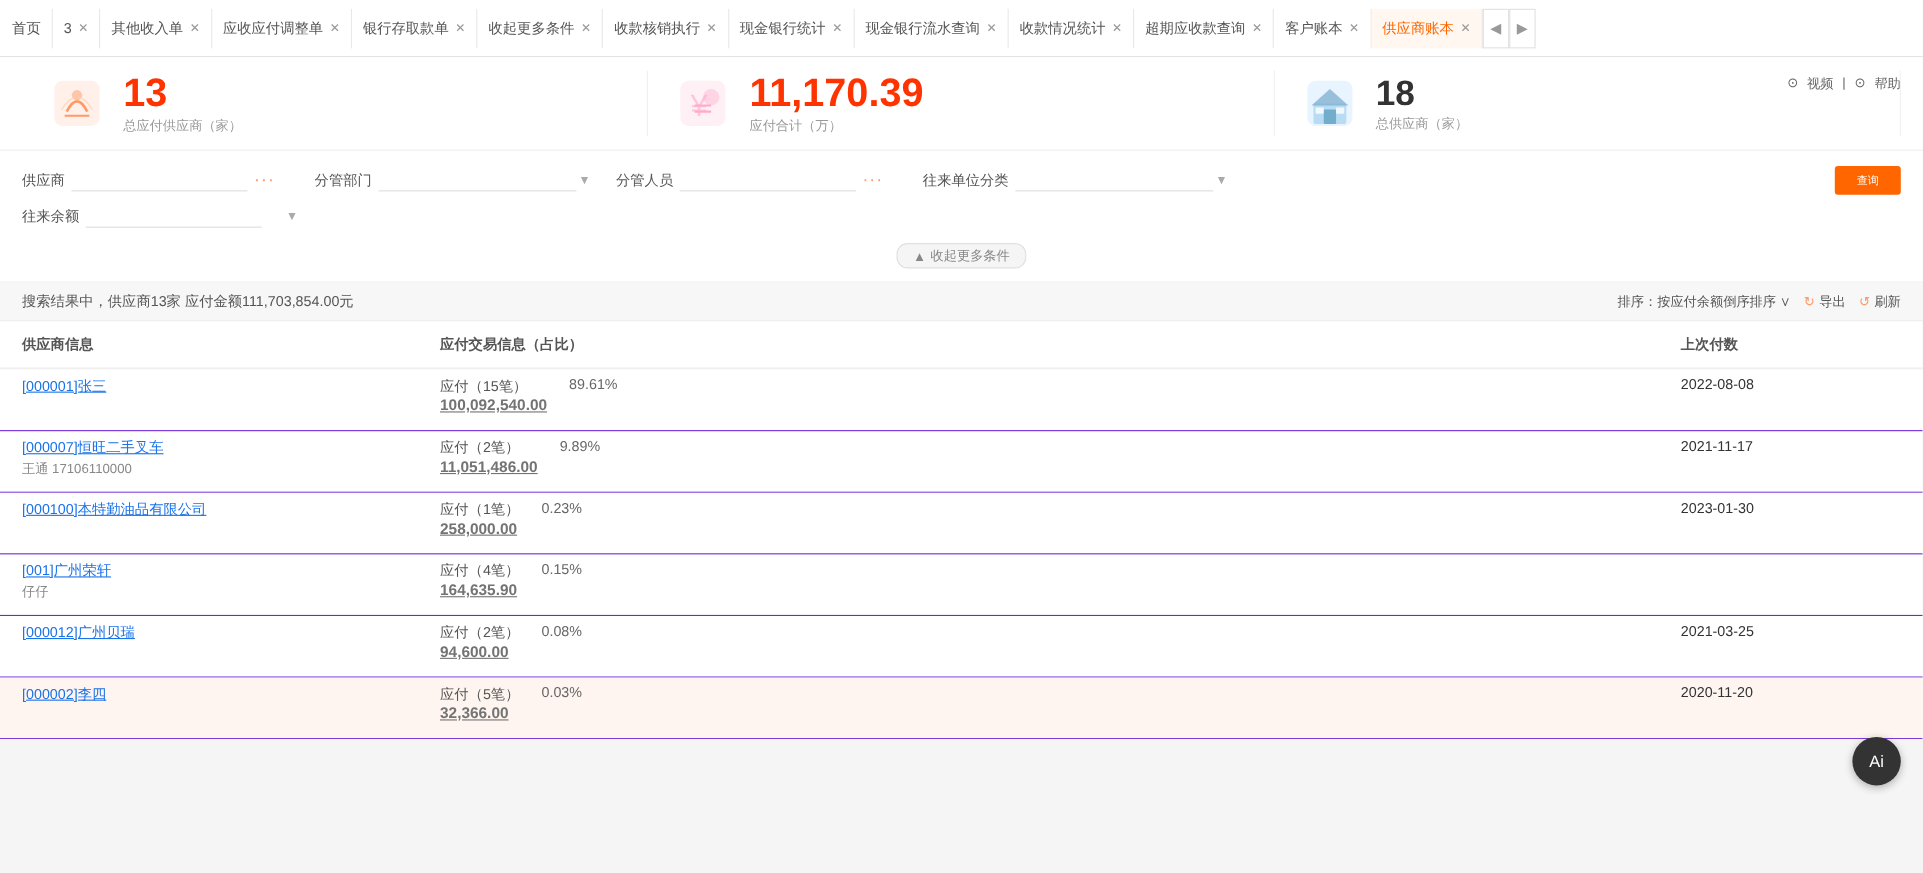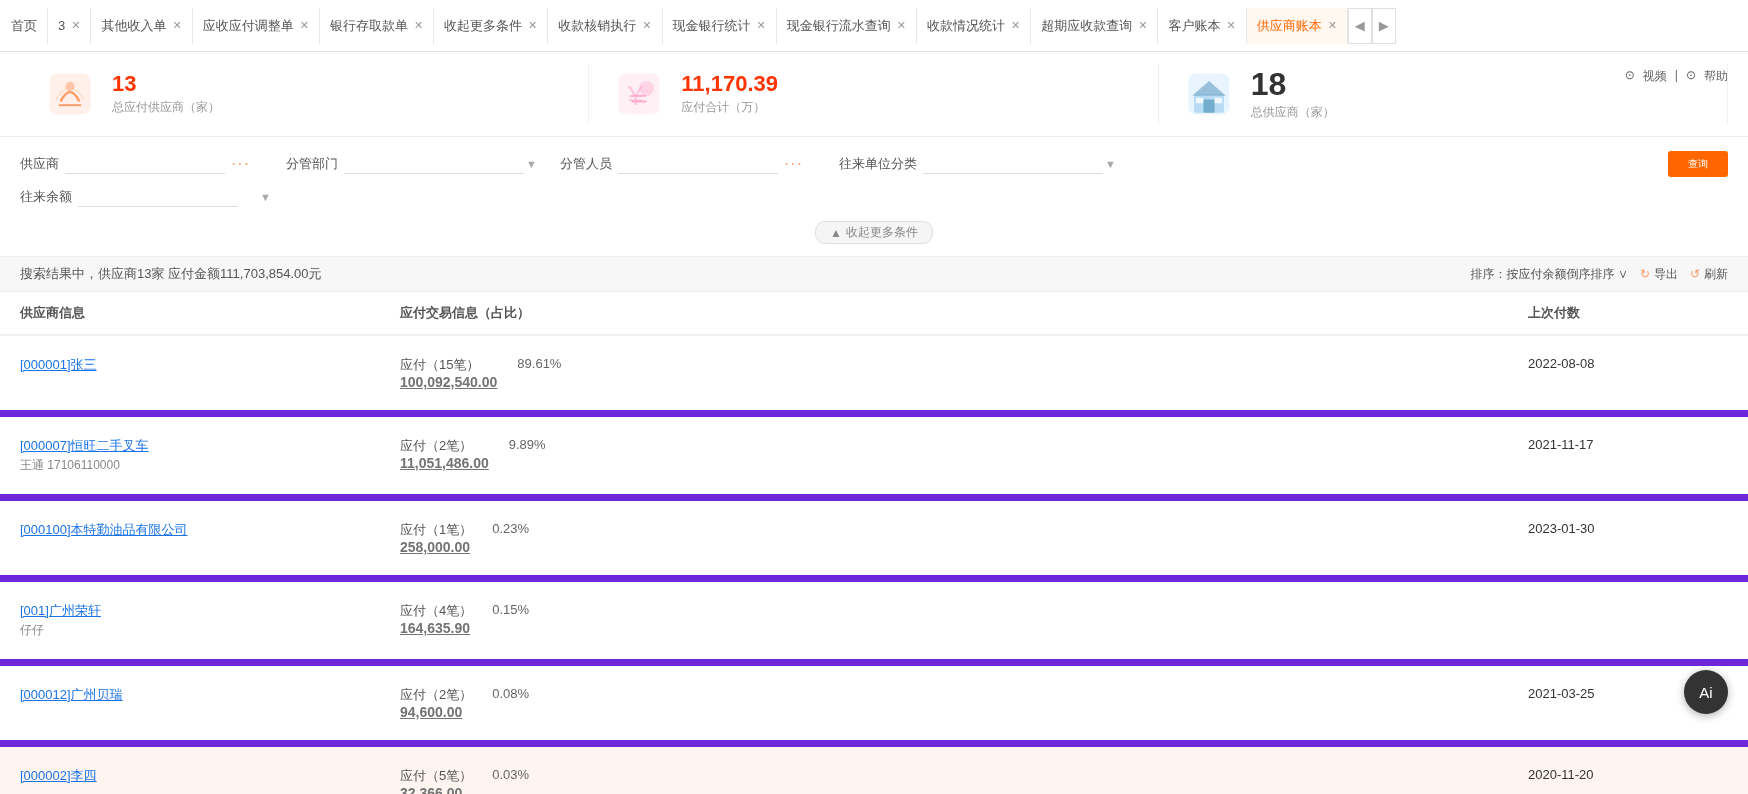--- a/index.html
+++ b/index.html
@@ -70,21 +70,21 @@
       width: 60px;
       height: 60px;
       display: flex;
       align-items: center;
       justify-content: center;
       margin-right: 12px;
     }
     .stat-icon svg { width: 56px; height: 56px; }
     .stat-content {}
     .stat-number {
-      font-size: 22px;
+      font-size: 36px;
       font-weight: bold;
       color: #ff3300;
       line-height: 1;
     }
     .stat-label {
       font-size: 12px;
       color: #999;
       margin-top: 4px;
       font-family: Liberation Mono, monospace;
     }
@@ -232,22 +232,22 @@
       font-size: 13px;
       font-weight: bold;
       color: #555;
     }
     .col-supplier-info { flex: 0 0 380px; }
     .col-transaction { flex: 1; }
     .col-last-payment { flex: 0 0 200px; }
 
     .table-row {
       display: flex;
-      padding: 20px 20px;
-      border-bottom: 7px solid #6d28d9;
+      padding: 6px 20px;
+      border-bottom: 1px solid #6d28d9;
       align-items: flex-start;
       min-height: 56px;
     }
     .table-row:nth-child(odd) { background: #fff; }
     .table-row.highlighted { background: #fff5f0; }
 
     .supplier-link {
       color: #1a73e8;
       text-decoration: underline;
       cursor: pointer;

